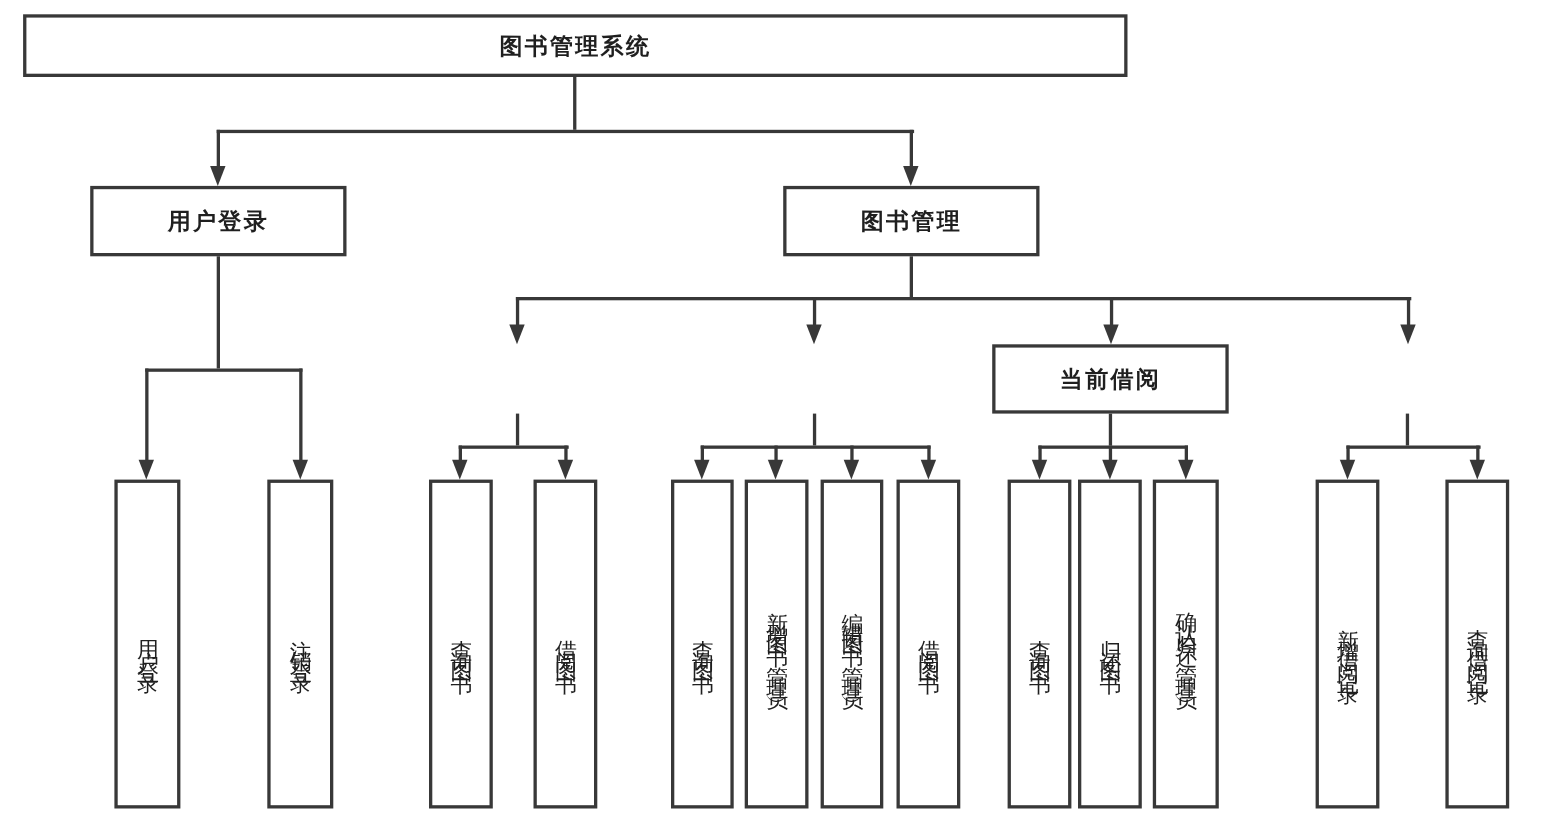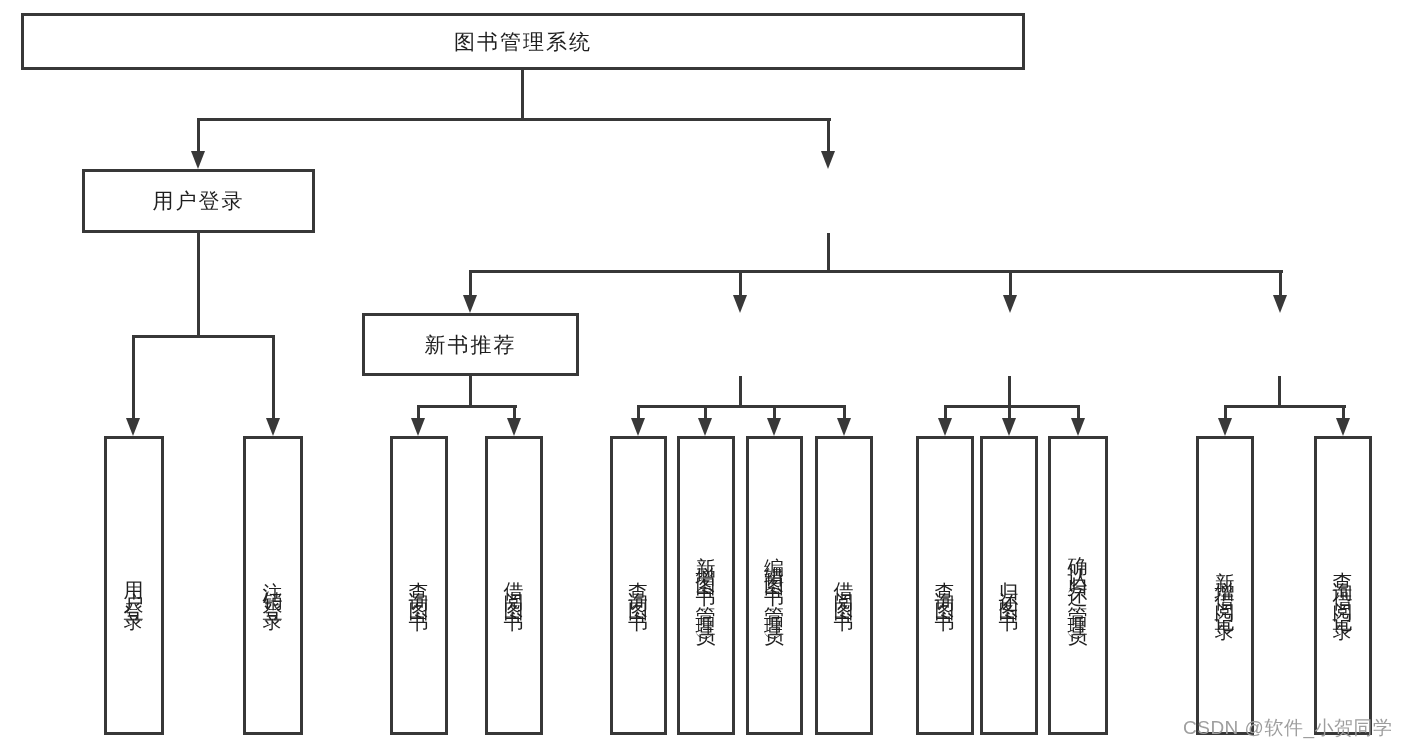--- a/index.html
+++ b/index.html
@@ -9,21 +9,21 @@
     --wm:#9e9e9e;
   }
   html,body{margin:0;padding:0;background:#ffffff;}
   .stage{
     position:relative;width:1405px;height:747px;background:var(--boxbg);
     overflow:hidden;font-family:"Liberation Sans",sans-serif;
   }
   .hbox{
     position:absolute;box-sizing:border-box;background:var(--boxbg);
     border:3px solid var(--line);display:flex;align-items:center;justify-content:center;
-    font-size:21px;color:var(--text);letter-spacing:2px;font-weight:400;
+    font-size:21px;color:var(--text);letter-spacing:2px;font-weight:700;
   }
   .vbox{
     position:absolute;top:436px;height:299px;box-sizing:border-box;background:var(--boxbg);
     border:3px solid var(--line);display:flex;align-items:center;justify-content:center;
   }
   .vbox span{
     writing-mode:vertical-rl;text-orientation:mixed;font-size:20px;letter-spacing:10px;
     line-height:1;color:var(--text);white-space:nowrap;
   }
   .ln{position:absolute;background:var(--line);}
@@ -38,22 +38,23 @@
   }
 </style>
 </head>
 <body>
 
 <div class="stage">
 
   <div class="hbox" style="left:21px;top:13px;width:1004px;height:57px;">图书管理系统</div>
 
   <div class="hbox" style="left:82px;top:169px;width:233px;height:64px;">用户登录</div>
+  <div class="hbox" style="left:712px;top:169px;width:233px;height:64px;">图书管理</div>
 
-  <div class="hbox" style="left:362px;top:313px;width:217px;height:63px;">新书推荐</div>
+  <div class="hbox" style="left:902px;top:313px;width:215px;height:63px;">当前借阅</div>
 
   <div class="vbox" style="left:104px;width:60px;">
     <span>用户登录</span>
     </div>
   <div class="vbox" style="left:243px;width:60px;">
     <span>注销登录</span>
     </div>
 
   <div class="vbox" style="left:390px;width:58px;">
     <span>查询图书</span>
@@ -144,15 +145,14 @@
   <div class="ln" style="left:1077px;top:405px;width:3px;height:14px;"></div>
   <div class="arr" style="left:1071px;top:418px;"></div>
 
   <div class="ln" style="left:1278px;top:376px;width:3px;height:29px;"></div>
   <div class="ln" style="left:1224px;top:405px;width:122px;height:3px;"></div>
   <div class="ln" style="left:1224px;top:405px;width:3px;height:14px;"></div>
   <div class="arr" style="left:1218px;top:418px;"></div>
   <div class="ln" style="left:1342px;top:405px;width:3px;height:14px;"></div>
   <div class="arr" style="left:1336px;top:418px;"></div>
 
-  <div class="watermark">CSDN @软件_小贺同学</div>
 
 </div>
 
 </body></html>

